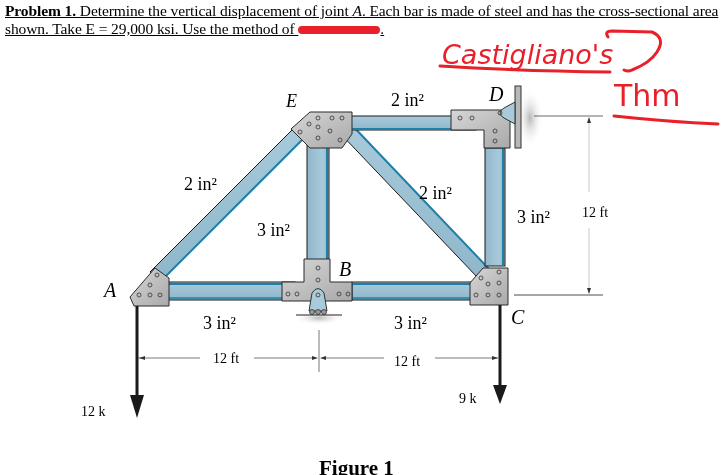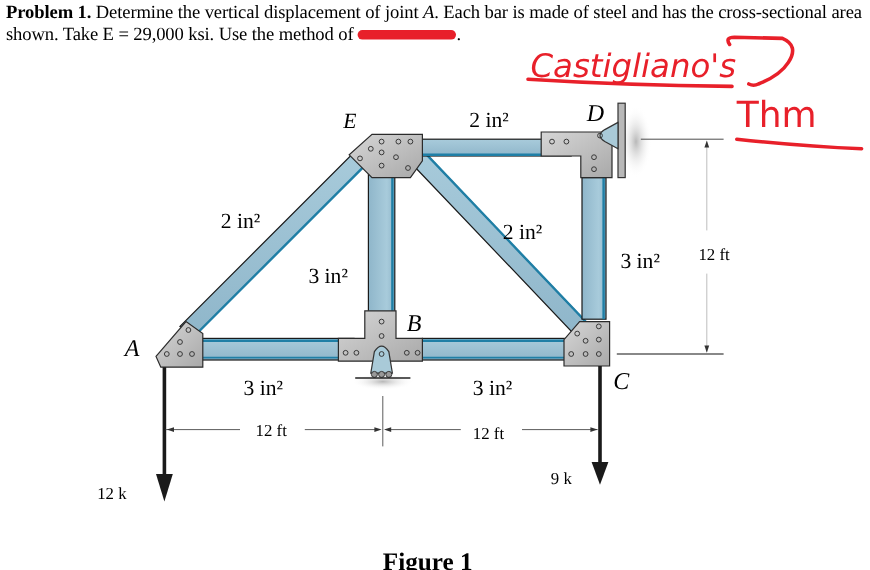--- a/index.html
+++ b/index.html
@@ -1,17 +1,17 @@
 <!DOCTYPE html>
 <html><head>
 <meta charset="utf-8">
 <style>
   html, body { margin: 0; padding: 0; background: #ffffff; }
   body { width: 725px; height: 475px; position: relative; overflow: hidden; font-family: "Liberation Serif", "DejaVu Serif", serif; color: #000; }
-  .problem { position: absolute; left: 5px; top: 2px; width: 715px; font-size: 15.5px; line-height: 18px; letter-spacing: -0.1px; }
+  .problem { position: absolute; left: 5px; top: 2px; width: 715px; font-size: 15.5px; line-height: 18px; letter-spacing: -0.1px; text-decoration: underline; }
   .problem b { font-weight: bold; }
   .problem i { font-style: italic; }
   svg { position: absolute; left: 0; top: 0; }
   .lbl { font-family: "Liberation Serif", "DejaVu Serif", serif; fill: #000; }
   .ital { font-style: italic; }
   .fig-caption { position: absolute; left: 319px; top: 456px; font-weight: bold; font-size: 21px; text-decoration: underline; text-align: center; }
 </style>
 </head>
 <body>
 

